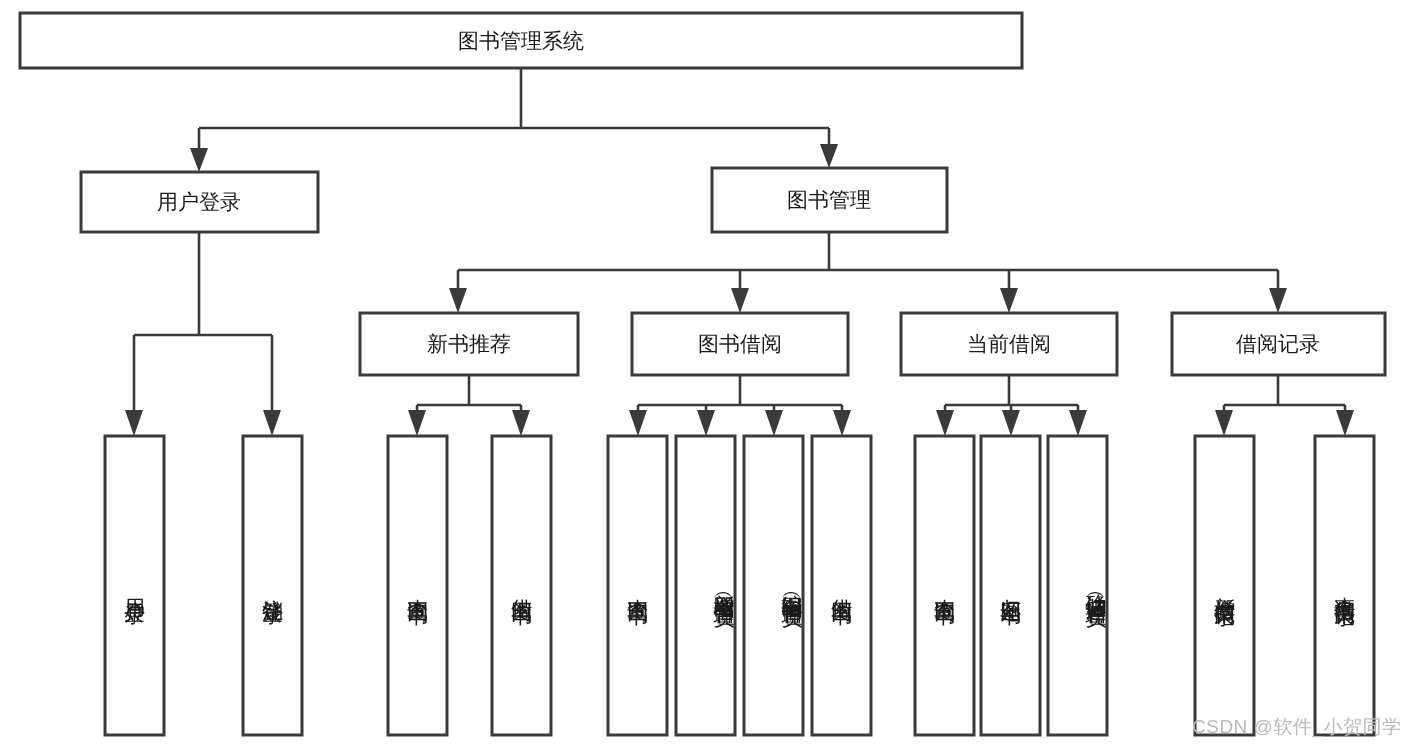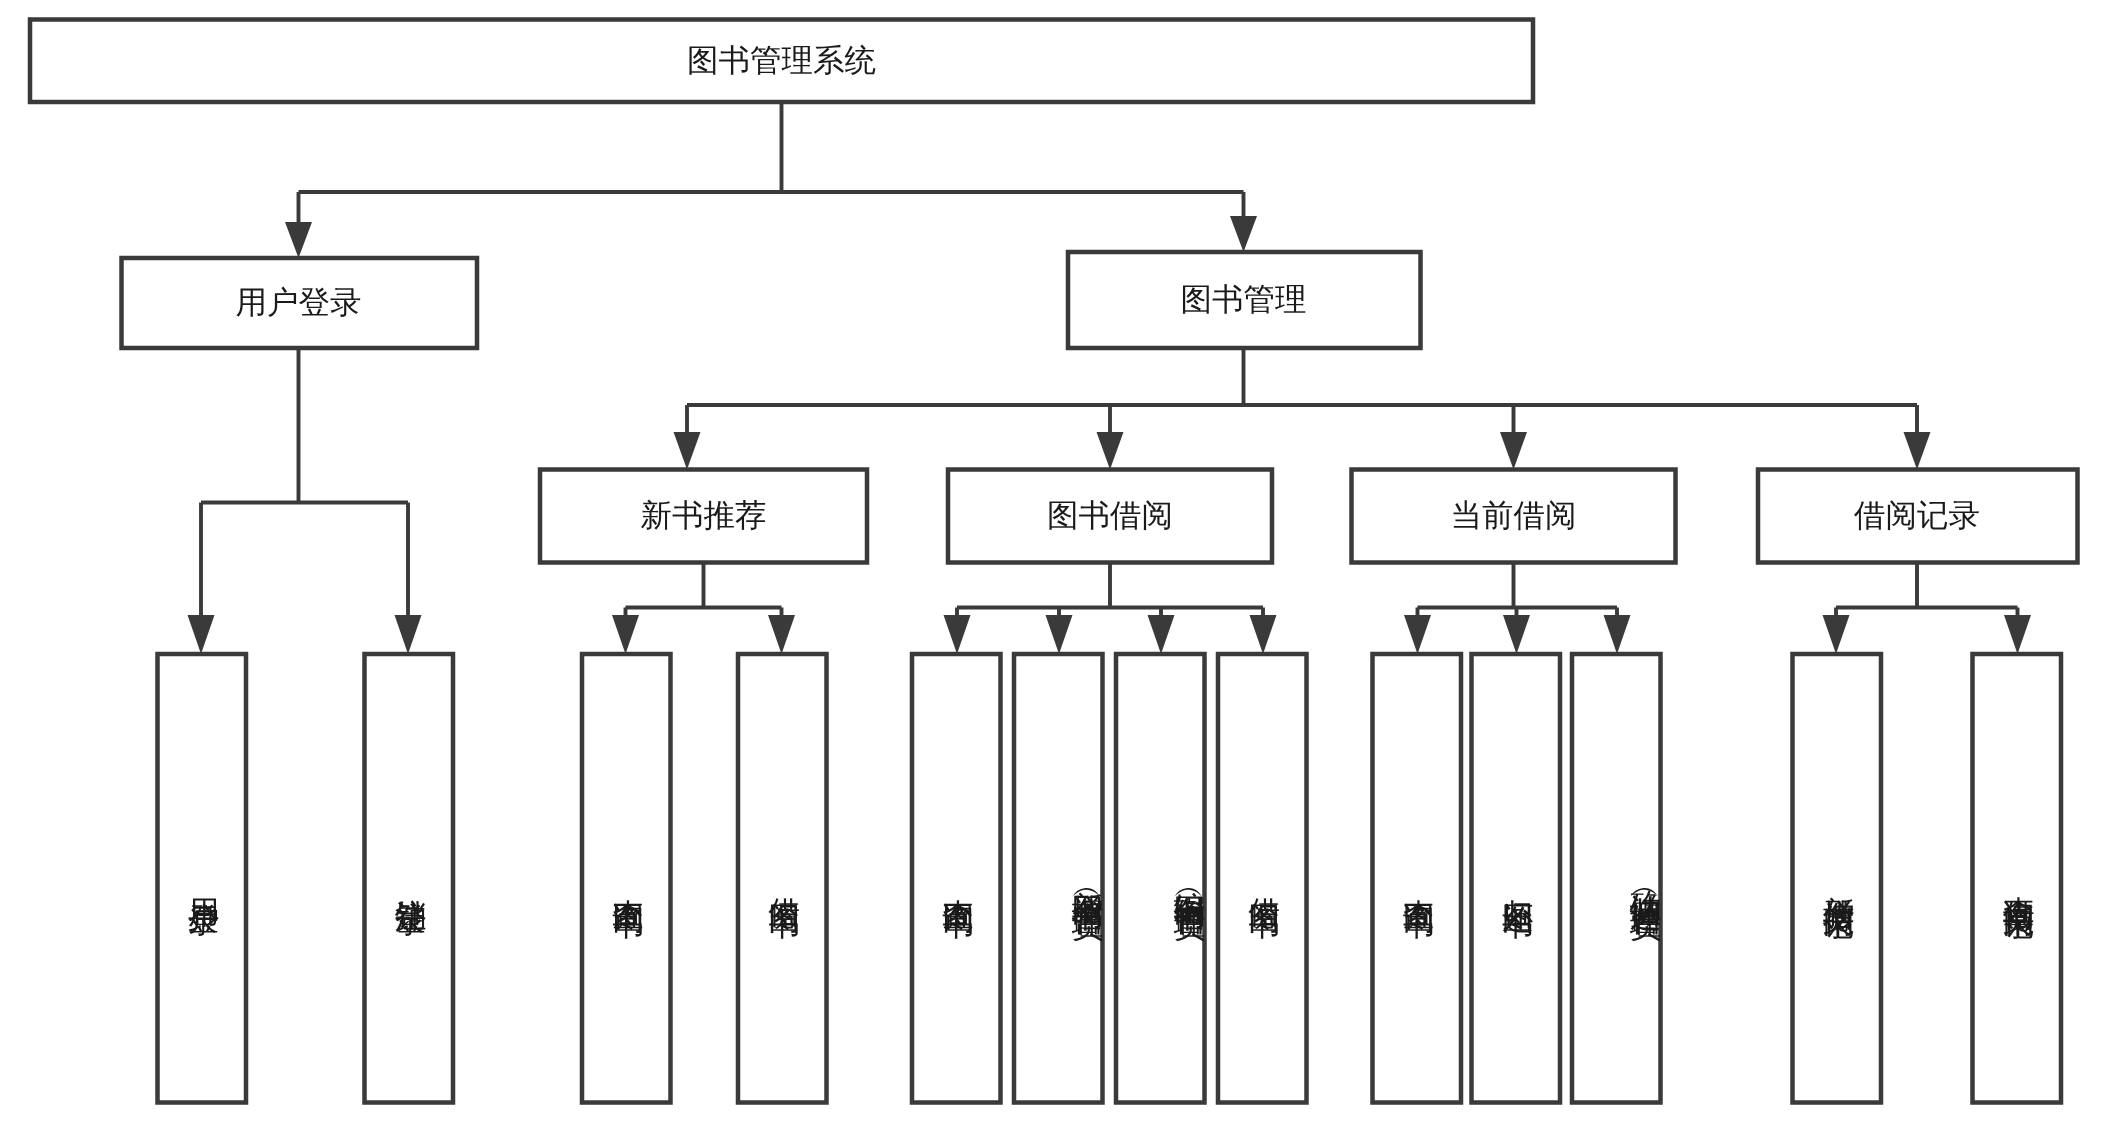--- a/index.html
+++ b/index.html
@@ -185,14 +185,15 @@
   <div class="node-label-v" style="left:608px; top:436px; width:59px; height:299px;">查询图书</div>
   <div class="node-label-v" style="left:676px; top:440px; width:59px; height:291px; align-items:flex-start;">新增图书（管理员）</div>
   <div class="node-label-v" style="left:744px; top:440px; width:59px; height:291px; align-items:flex-start;">编辑图书（管理员）</div>
   <div class="node-label-v" style="left:812px; top:436px; width:59px; height:299px;">借阅图书</div>
   <div class="node-label-v" style="left:915px; top:436px; width:59px; height:299px;">查询图书</div>
   <div class="node-label-v" style="left:981px; top:436px; width:59px; height:299px;">归还图书</div>
   <div class="node-label-v" style="left:1048px; top:440px; width:59px; height:291px; align-items:flex-start;">确认归还（管理员）</div>
   <div class="node-label-v" style="left:1195px; top:436px; width:59px; height:299px;">新增借阅记录</div>
   <div class="node-label-v" style="left:1315px; top:436px; width:59px; height:299px;">查询借阅记录</div>
 
+  <div class="watermark" style="left:1192px; top:714px;">CSDN @软件_小贺同学</div>
 
 </div>
 
 </body></html>

